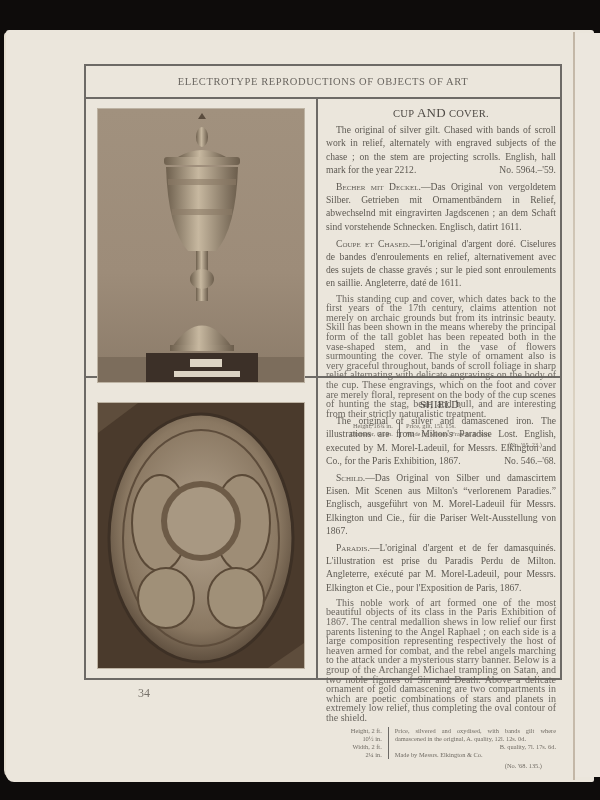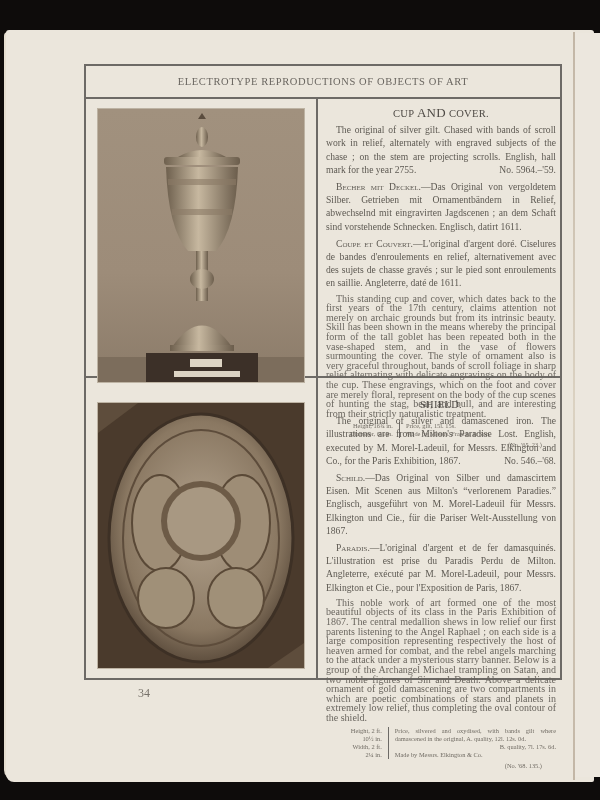--- a/index.html
+++ b/index.html
@@ -134,23 +134,23 @@
       <circle cx="103" cy="118" r="34" fill="#a89882"></circle>
     </svg>
   </div>
 
   <div class="caption-col cup">
     <div class="title">
       <span>CUP</span>
       <small>AND</small>
       <span>COVER.</span>
     </div>
-    <p><span>The original of silver gilt. Chased with bands of scroll work in relief, alternately with engraved subjects of the chase ; on the stem are projecting scrolls. English, hall mark for the year 2755.</span> <span class="ref">No. 5964.–'59.</span></p>
+    <p><span>The original of silver gilt. Chased with bands of scroll work in relief, alternately with engraved subjects of the chase ; on the stem are projecting scrolls. English, hall mark for the year 2212.</span> <span class="ref">No. 5964.–'59.</span></p>
     <p><span class="sc">Becher mit Deckel.</span><span>—Das Original von vergoldetem Silber. Getrieben mit Ornamentbändern in Relief, abwechselnd mit eingravirten Jagdscenen ; an dem Schaft sind vorstehende Schnecken. Englisch, datirt 1611.</span></p>
-    <p><span class="sc">Coupe et Couvert.</span><span>—L'original d'argent doré. Ciselures de bandes d'enroulements en relief, alternativement avec des sujets de chasse gravés ; sur le pied sont enroulements en saillie. Angleterre, daté de 1611.</span></p>
+    <p><span class="sc">Coupe et Chased.</span><span>—L'original d'argent doré. Ciselures de bandes d'enroulements en relief, alternativement avec des sujets de chasse gravés ; sur le pied sont enroulements en saillie. Angleterre, daté de 1611.</span></p>
     <p class="small">This standing cup and cover, which dates back to the first years of the 17th century, claims attention not merely on archaic grounds but from its intrinsic beauty. Skill has been shown in the means whereby the principal form of the tall goblet has been repeated both in the vase-shaped stem, and in the vase of flowers surmounting the cover. The style of ornament also is very graceful throughout, bands of scroll foliage in sharp relief alternating with delicate engravings on the body of the cup. These engravings, which on the foot and cover are merely floral, represent on the body of the cup scenes of hunting the stag, bear, and bull, and are interesting from their strictly naturalistic treatment.</p>
     <div class="meta">
       <div class="l">
           <div>Height, 16¾ in.</div>
           <div>Diameter, 6¼ in.</div>
         </div>
       <div class="r">
           <div>Price, gilt, 15l. 15s.</div>
           <div>Made by Messrs. Franchi &amp; Son.</div>
         </div>

